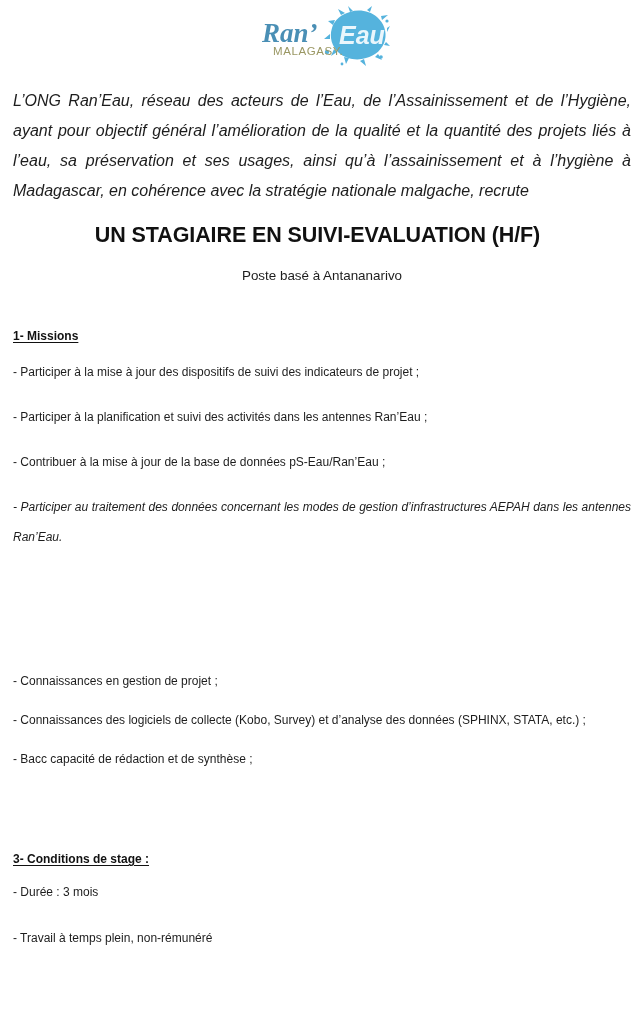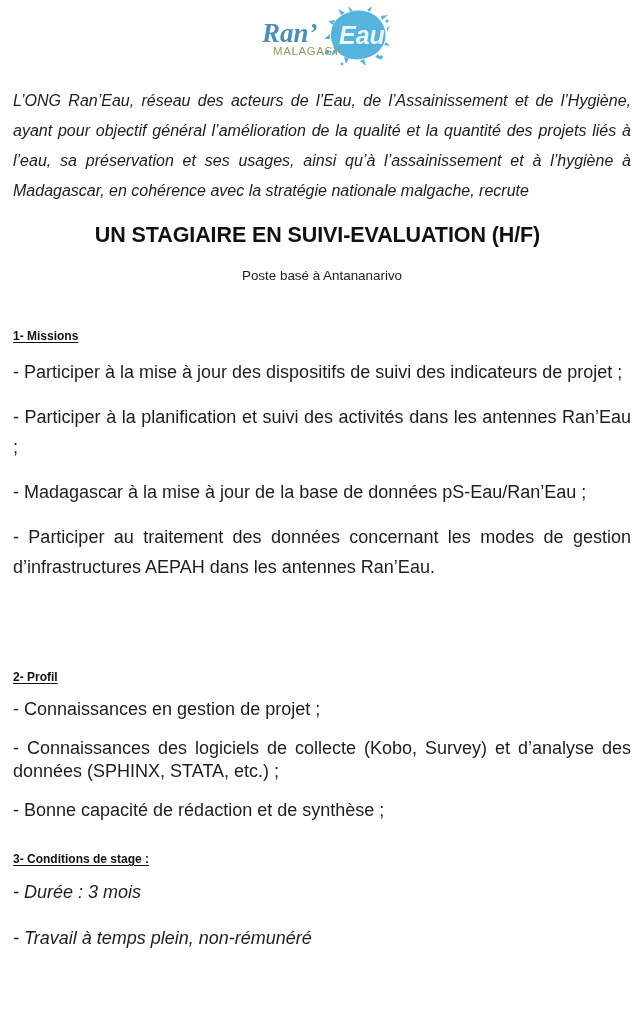--- a/index.html
+++ b/index.html
@@ -97,45 +97,44 @@
     color: #1d1d1d;
     margin: 0;
   }
 
   .bullets {
     margin: 0;
     padding: 0;
     list-style: none;
   }
   .bullets li {
-    font-size: 18px;
+    font-size: 12px;
     color: #1d1d1d;
     text-align: justify;
     text-justify: inter-word;
   }
 
   
   .list-missions li {
     line-height: 30px;
     margin-bottom: 15px;
   }
-  .list-missions li:last-child { margin-bottom: 17px; }
+  .list-missions li:last-child { margin-bottom: 17px; font-style: italic; }
 
   
   .list-profil li {
     line-height: 23px;
     margin-bottom: 16px;
   }
   .list-profil li:last-child { margin-bottom: 0; }
 
   
   .list-conditions li {
     line-height: 24px;
     margin-bottom: 22px;
-    font-style: italic;
   }
   .list-conditions li:last-child { margin-bottom: 8px; }
 
   #sec-missions { top: 329px; }
   #sec-profil   { top: 670px; }
   #sec-conditions { top: 852px; }
 </style>
 </head>
 <body>
 
@@ -168,33 +167,30 @@
   <div class="job-title">UN STAGIAIRE EN SUIVI-EVALUATION (H/F)</div>
   <div class="job-sub">Poste basé à Antananarivo</div>
 
   <div class="section" id="sec-missions">
     <div class="section-heading">
       <span class="u">1- Missions</span>
     </div>
     <ul class="bullets list-missions">
       <li>- Participer à la mise à jour des dispositifs de suivi des indicateurs de projet ;</li>
       <li>- Participer à la planification et suivi des activités dans les antennes Ran’Eau ;</li>
-      <li>- Madagascar à la mise à jour de la base de données pS-Eau/Ran’Eau ;</li>
+      <li>- Contribuer à la mise à jour de la base de données pS-Eau/Ran’Eau ;</li>
       <li>- Participer au traitement des données concernant les modes de gestion d’infrastructures AEPAH dans les antennes Ran’Eau.</li>
     </ul>
   </div>
 
   <div class="section" id="sec-profil">
-    <div class="section-heading">
-      <span class="u">2- Profil</span>
-    </div>
     <ul class="bullets list-profil">
       <li>- Connaissances en gestion de projet ;</li>
       <li>- Connaissances des logiciels de collecte (Kobo, Survey)  et d’analyse des données (SPHINX, STATA, etc.) ;</li>
-      <li>- Bonne capacité de rédaction et de synthèse ;</li>
+      <li>- Bacc capacité de rédaction et de synthèse ;</li>
     </ul>
   </div>
 
   <div class="section" id="sec-conditions">
     <div class="section-heading">
       <span class="u">3- Conditions de stage :</span>
     </div>
     <ul class="bullets list-conditions">
       <li>- Durée : 3 mois</li>
       <li>- Travail à temps plein, non-rémunéré</li>

